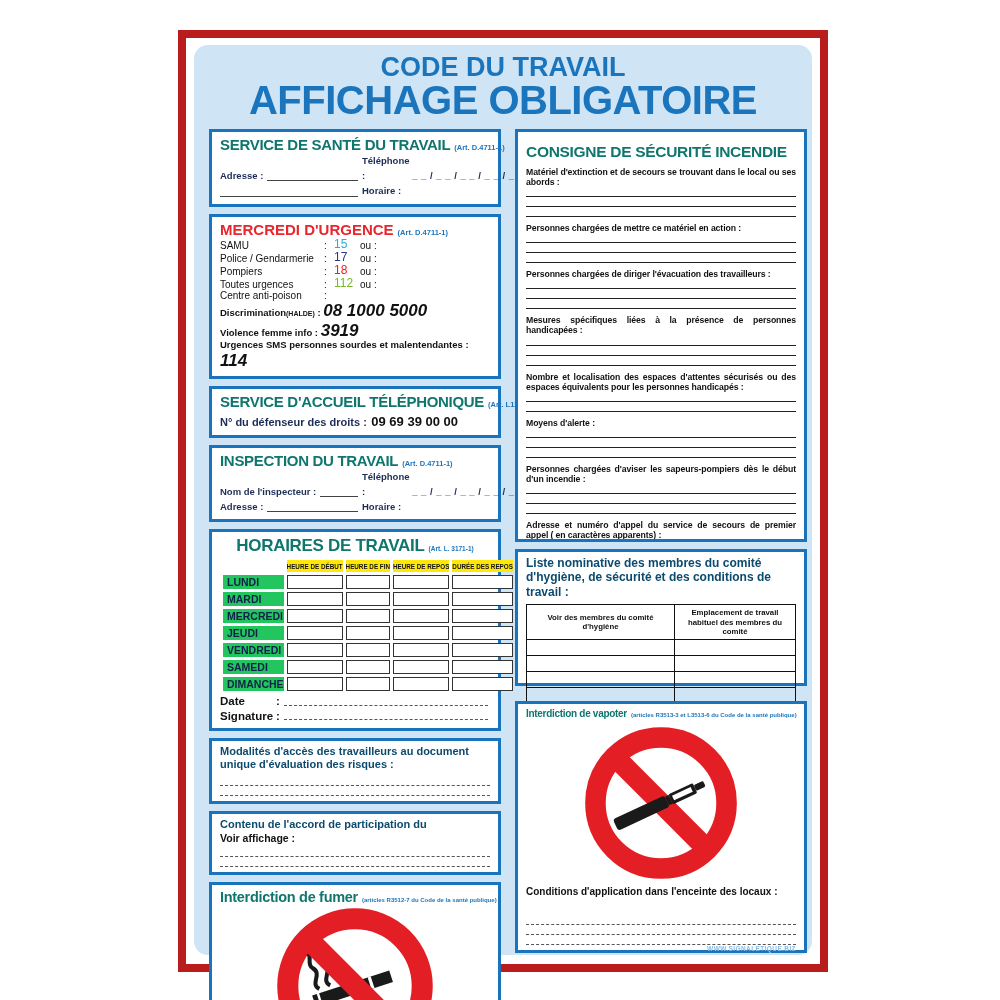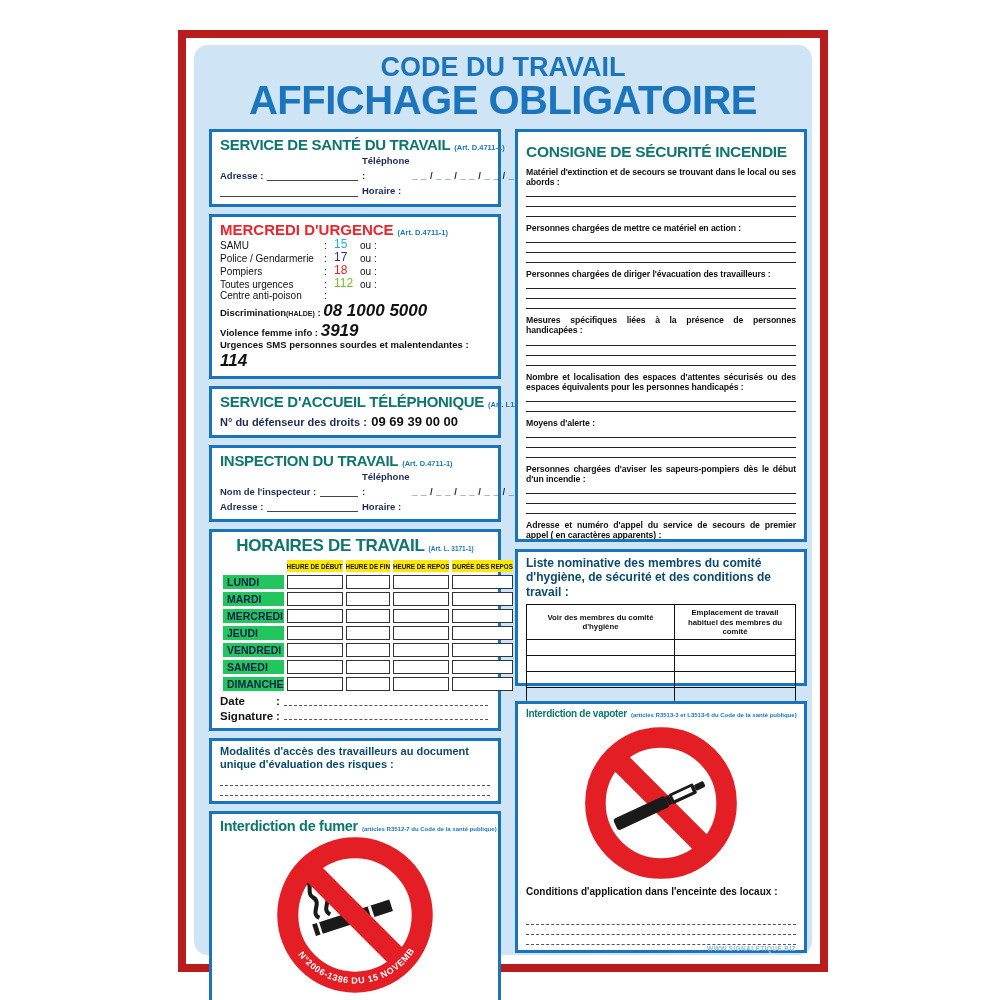--- a/index.html
+++ b/index.html
@@ -257,20 +257,28 @@
       </div>
 
       <div class="box">
         <div class="btext">Modalités d'accès des travailleurs au document unique d'évaluation des risques :</div>
         <div style="margin-top:4px">
             <div class="dashline dashline-gen" style="border-bottom: 1.5px dashed rgb(85, 85, 85); height: 10px;"></div>
             <div class="dashline dashline-gen" style="border-bottom: 1.5px dashed rgb(85, 85, 85); height: 10px;"></div>
           </div>
       </div>
 
+      <div class="box">
+        <div class="btext">Contenu de l'accord de participation du</div>
+        <div class="subtext">Voir affichage :</div>
+        <div style="margin-top:3px">
+            <div class="dashline dashline-gen" style="border-bottom: 1.5px dashed rgb(85, 85, 85); height: 10px;"></div>
+            <div class="dashline dashline-gen" style="border-bottom: 1.5px dashed rgb(85, 85, 85); height: 10px;"></div>
+          </div>
+      </div>
 
       <div class="box box-sign">
         <div class="hrow">
           <span class="h-blue" style="font-size:14.5px">Interdiction de fumer</span>
           <span class="art" style="font-size:6px">(articles R3512-7 du Code de la santé publique)</span>
         </div>
         <div class="sign-wrap">
           <svg viewBox="0 0 200 200" width="162" height="162" aria-hidden="true">
             <defs>
                 <path id="arcF" d="M 29 141 A 83 83 0 0 0 171 141" fill="none"></path>

